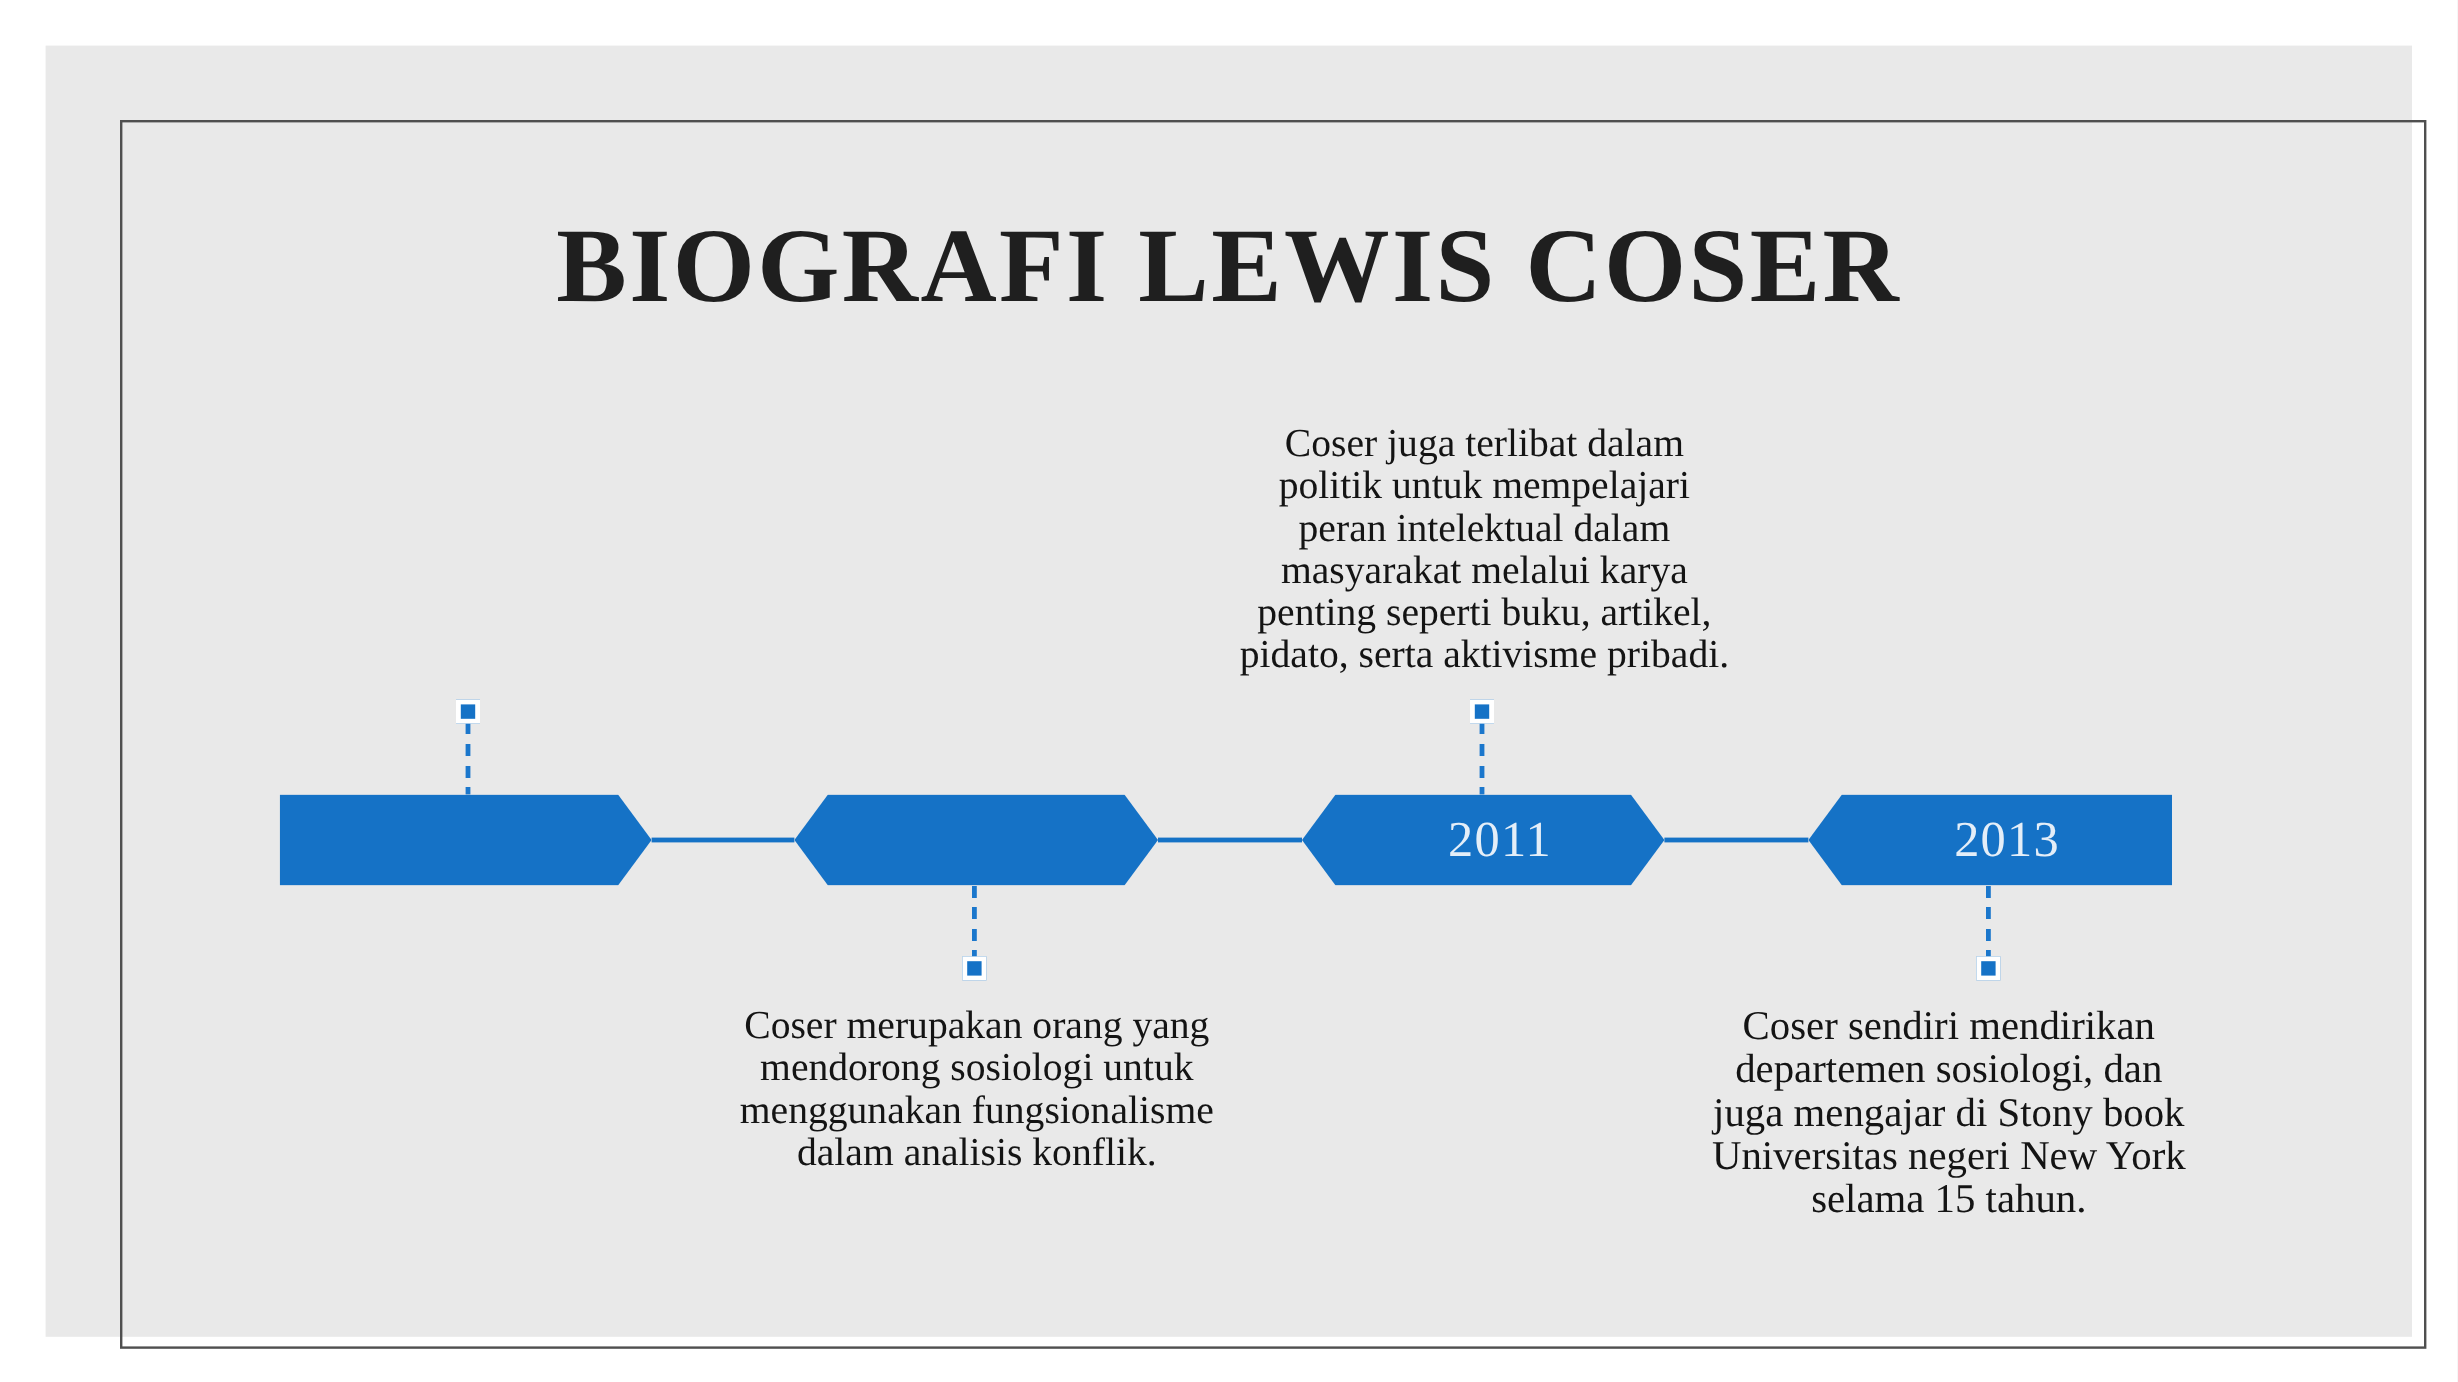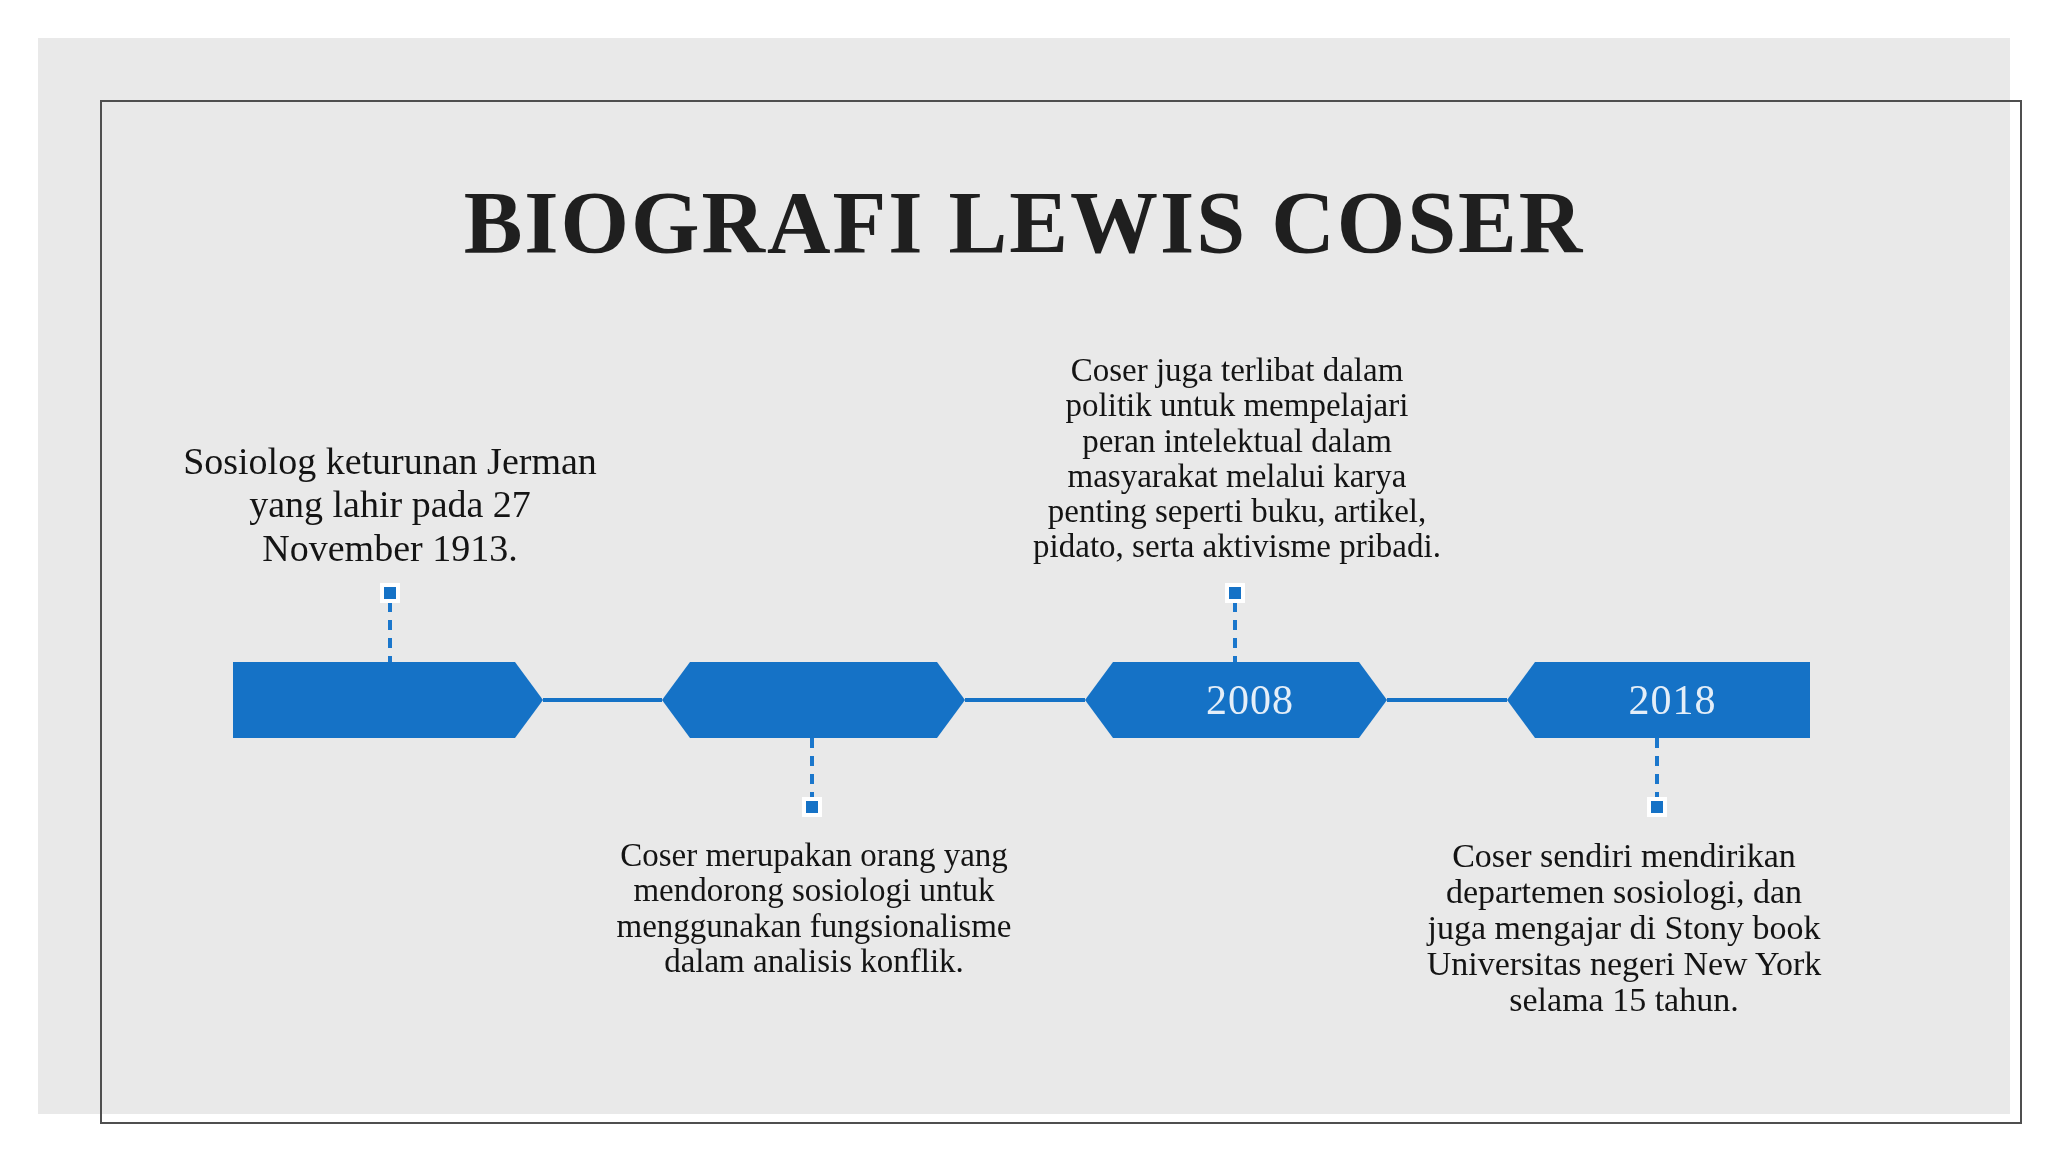--- a/index.html
+++ b/index.html
@@ -81,23 +81,20 @@
 </head>
 <body>
 
 <div class="canvas">
   <div class="slide">
     <div class="frame"></div>
   </div>
 
   <div class="title">BIOGRAFI LEWIS COSER</div>
 
-  <div class="note note-1">Sosiolog keturunan Jerman
-yang lahir pada 27
-November 1913.</div>
   <div class="note note-3">Coser merupakan orang yang
 mendorong sosiologi untuk
 menggunakan fungsionalisme
 dalam analisis konflik.</div>
   <div class="note note-2">Coser juga terlibat dalam
 politik untuk mempelajari
 peran intelektual dalam
 masyarakat melalui karya
 penting seperti buku, artikel,
 pidato, serta aktivisme pribadi.</div>
@@ -121,18 +118,18 @@
   <div class="hline hline-2"></div>
   <div class="hline hline-3"></div>
 
   <div class="shape shape-1">
     <span class="year"></span>
   </div>
   <div class="shape shape-2">
     <span class="year"></span>
   </div>
   <div class="shape shape-3">
-    <span class="year">2008</span>
+    <span class="year">2011</span>
   </div>
   <div class="shape shape-4">
-    <span class="year">2018</span>
+    <span class="year">2013</span>
   </div>
 </div>
 
 </body></html>

